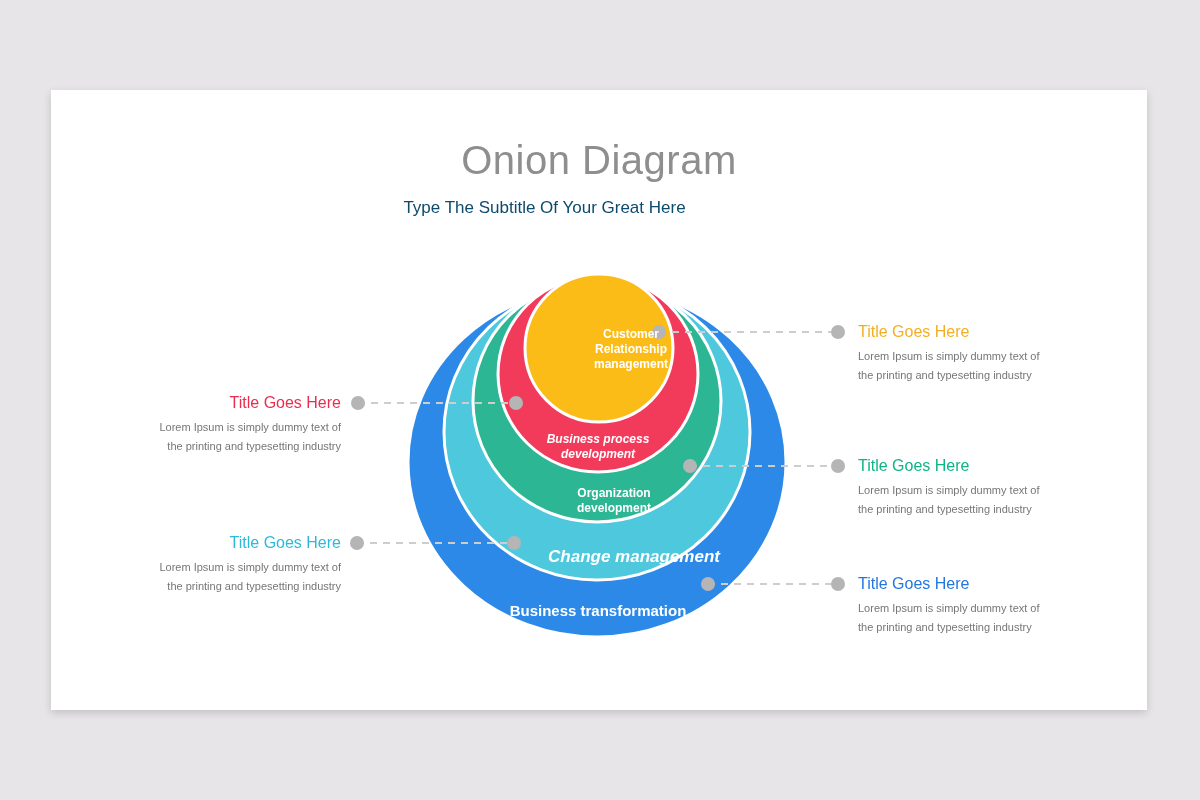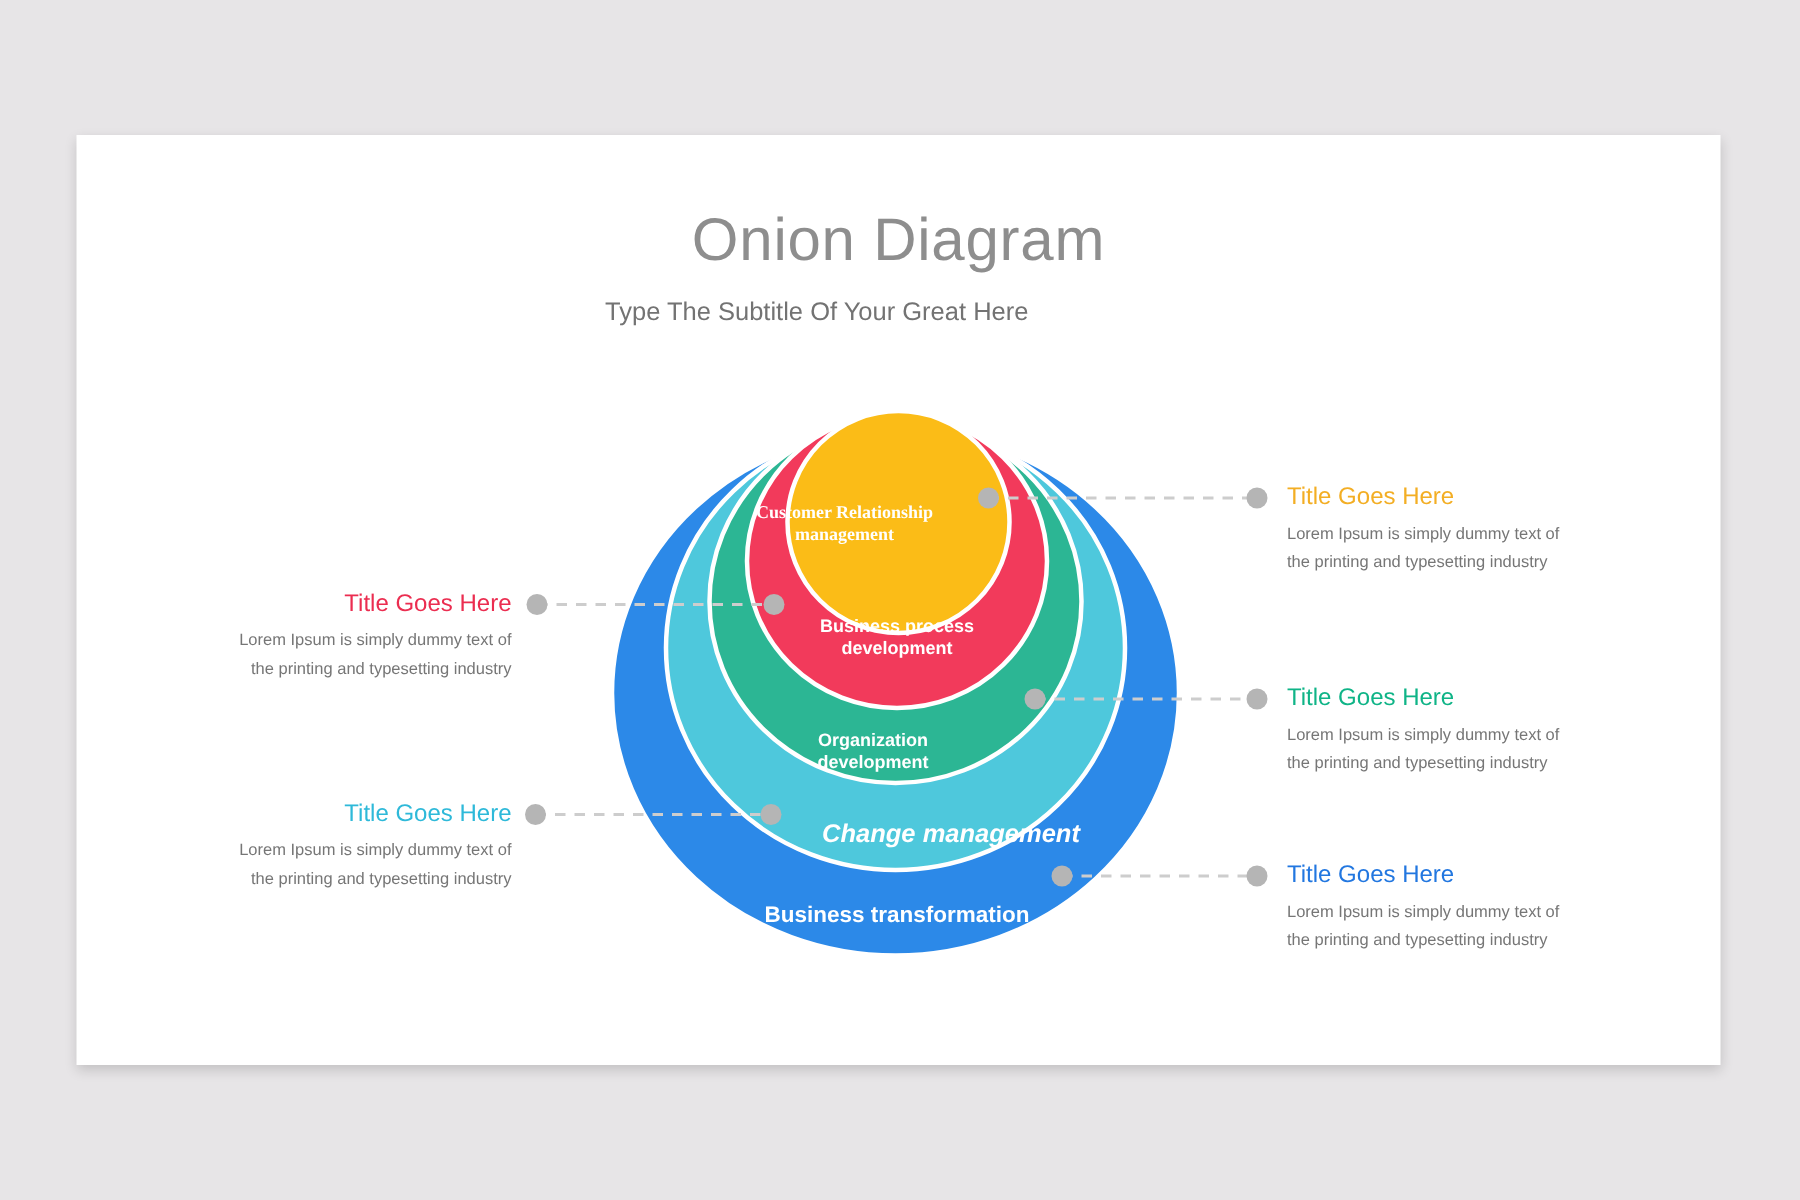--- a/index.html
+++ b/index.html
@@ -23,21 +23,21 @@
     text-align:center;
     font-size:40px;font-weight:400;
     color:#8e8e8e;
     letter-spacing:0.5px;
   }
   .slide-subtitle{
     position:absolute;
     left:51px;top:198px;width:987px;
     text-align:center;
     font-size:17px;font-weight:400;
-    color:#737373;
+    color:#0c4a6e;
   }
   .onion-svg{position:absolute;left:0;top:0;}
   .layer-label{
     position:absolute;
     transform:translate(-50%,-50%);
     text-align:center;
     color:#ffffff;
     font-size:12px;line-height:15px;font-weight:600;
   }
   .callout{position:absolute;}
@@ -81,23 +81,23 @@
     <circle cx="357" cy="543" r="7" style="fill: rgb(181, 181, 181);"></circle>
     <circle cx="514" cy="543" r="7" style="fill: rgb(181, 181, 181);"></circle>
     <circle cx="659" cy="332" r="7" style="fill: rgb(181, 181, 181);"></circle>
     <circle cx="838" cy="332" r="7" style="fill: rgb(181, 181, 181);"></circle>
     <circle cx="690" cy="466" r="7" style="fill: rgb(181, 181, 181);"></circle>
     <circle cx="838" cy="466" r="7" style="fill: rgb(181, 181, 181);"></circle>
     <circle cx="708" cy="584" r="7" style="fill: rgb(181, 181, 181);"></circle>
     <circle cx="838" cy="584" r="7" style="fill: rgb(181, 181, 181);"></circle>
   </svg>
 
-  <div class="layer-label" style="left:563px;top:349px;width:124px;font-family:Liberation Serif, serif;">Customer Relationship management</div>
-  <div class="layer-label" style="left:598px;top:425px;width:156px;">Business process development</div>
-  <div class="layer-label" style="left:582px;top:501px;width:140px;">Organization development</div>
+  <div class="layer-label" style="left:631px;top:349px;width:124px;">Customer Relationship management</div>
+  <div class="layer-label" style="left:598px;top:447px;width:156px;font-style:italic;">Business process development</div>
+  <div class="layer-label" style="left:614px;top:501px;width:140px;">Organization development</div>
   <div class="layer-label" style="left:634px;top:556px;width:220px;font-size:17px;font-style:italic;">Change management</div>
   <div class="layer-label" style="left:598px;top:610px;width:220px;font-size:15px;">Business transformation</div>
 
   <div class="callout left" style="right:859px;top:392px;width:196px;">
     <div class="callout-title" style="color: rgb(235, 45, 80);">Title Goes Here</div>
     <div class="callout-body">Lorem Ipsum is simply dummy text of the printing and typesetting industry</div>
   </div>
 
   <div class="callout left" style="right:859px;top:532px;width:196px;">
     <div class="callout-title" style="color: rgb(46, 185, 217);">Title Goes Here</div>

